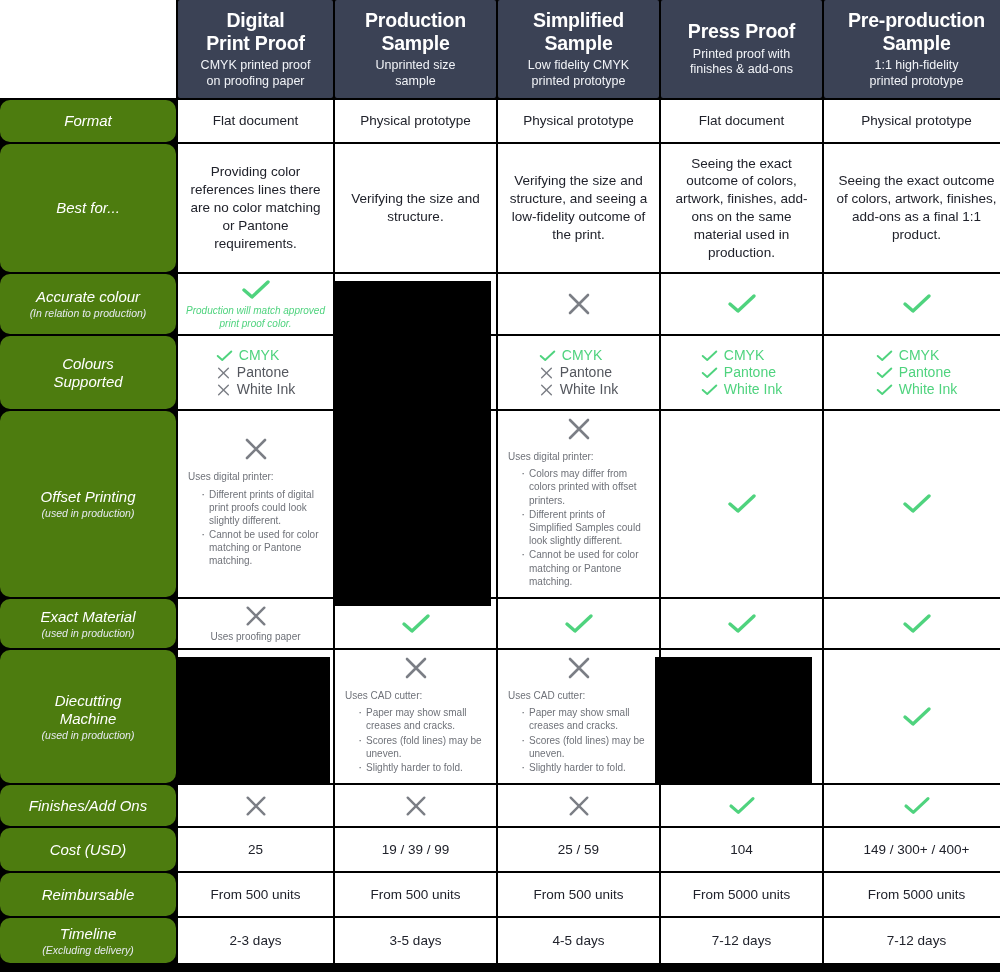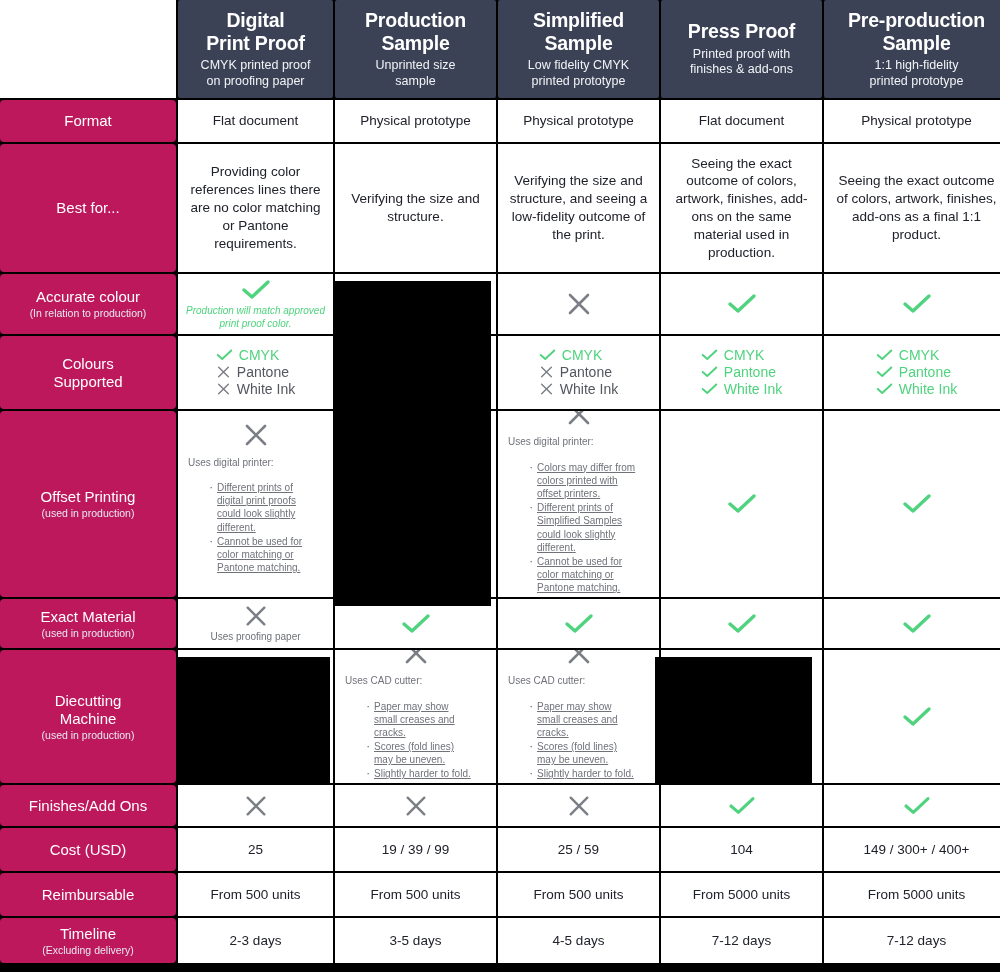--- a/index.html
+++ b/index.html
@@ -38,23 +38,24 @@
     text-align: center;
     padding: 4px 8px;
     color: #20222b;
     font-size: 13.5px;
     line-height: 1.32;
     overflow: hidden;
   }
   .cell.pad-more { padding: 6px 10px; }
 
   .dark {
-    background: #be185d;
+    background: #4d7c0f;
     color: #ffffff;
-    border-radius: 4px;
+    border-radius: 10px;
+    font-style: italic;
   }
   .hdr {
     background: #3b4255;
     color: #ffffff;
     border-radius: 2px;
     justify-content: center;
     padding: 8px 10px;
   }
   .hdr .h-title {
     font-size: 19.5px;
@@ -102,41 +103,40 @@
   
   .clist {
     display: flex;
     flex-direction: column;
     align-items: flex-start;
     gap: 2px;
     font-size: 14px;
   }
   .crow {
     display: flex;
-    align-items: flex-start;
+    align-items: flex-end;
     gap: 6px;
     line-height: 1.08;
   }
   .crow .lbl { color: #54575e; }
   .crow.yes .lbl { color: #4fd37e; }
 
   
   .detail {
     width: 100%;
     text-align: left;
     margin-top: 8px;
     font-size: 10px;
     line-height: 1.32;
     color: #6f7279;
   }
   .detail .lead { margin-bottom: 2px; }
   .detail ul {
-    margin: 12px; padding: 0 0 0 9px;
+    margin: 4px; padding: 0 0 0 9px;
     list-style: none;
-    text-decoration: underline;
   }
   .detail li {
     position: relative;
     padding-left: 8px;
     margin-bottom: 1px;
   }
   .detail li::before {
     content: "\00B7";
     position: absolute;
     left: 0; top: -1px;

